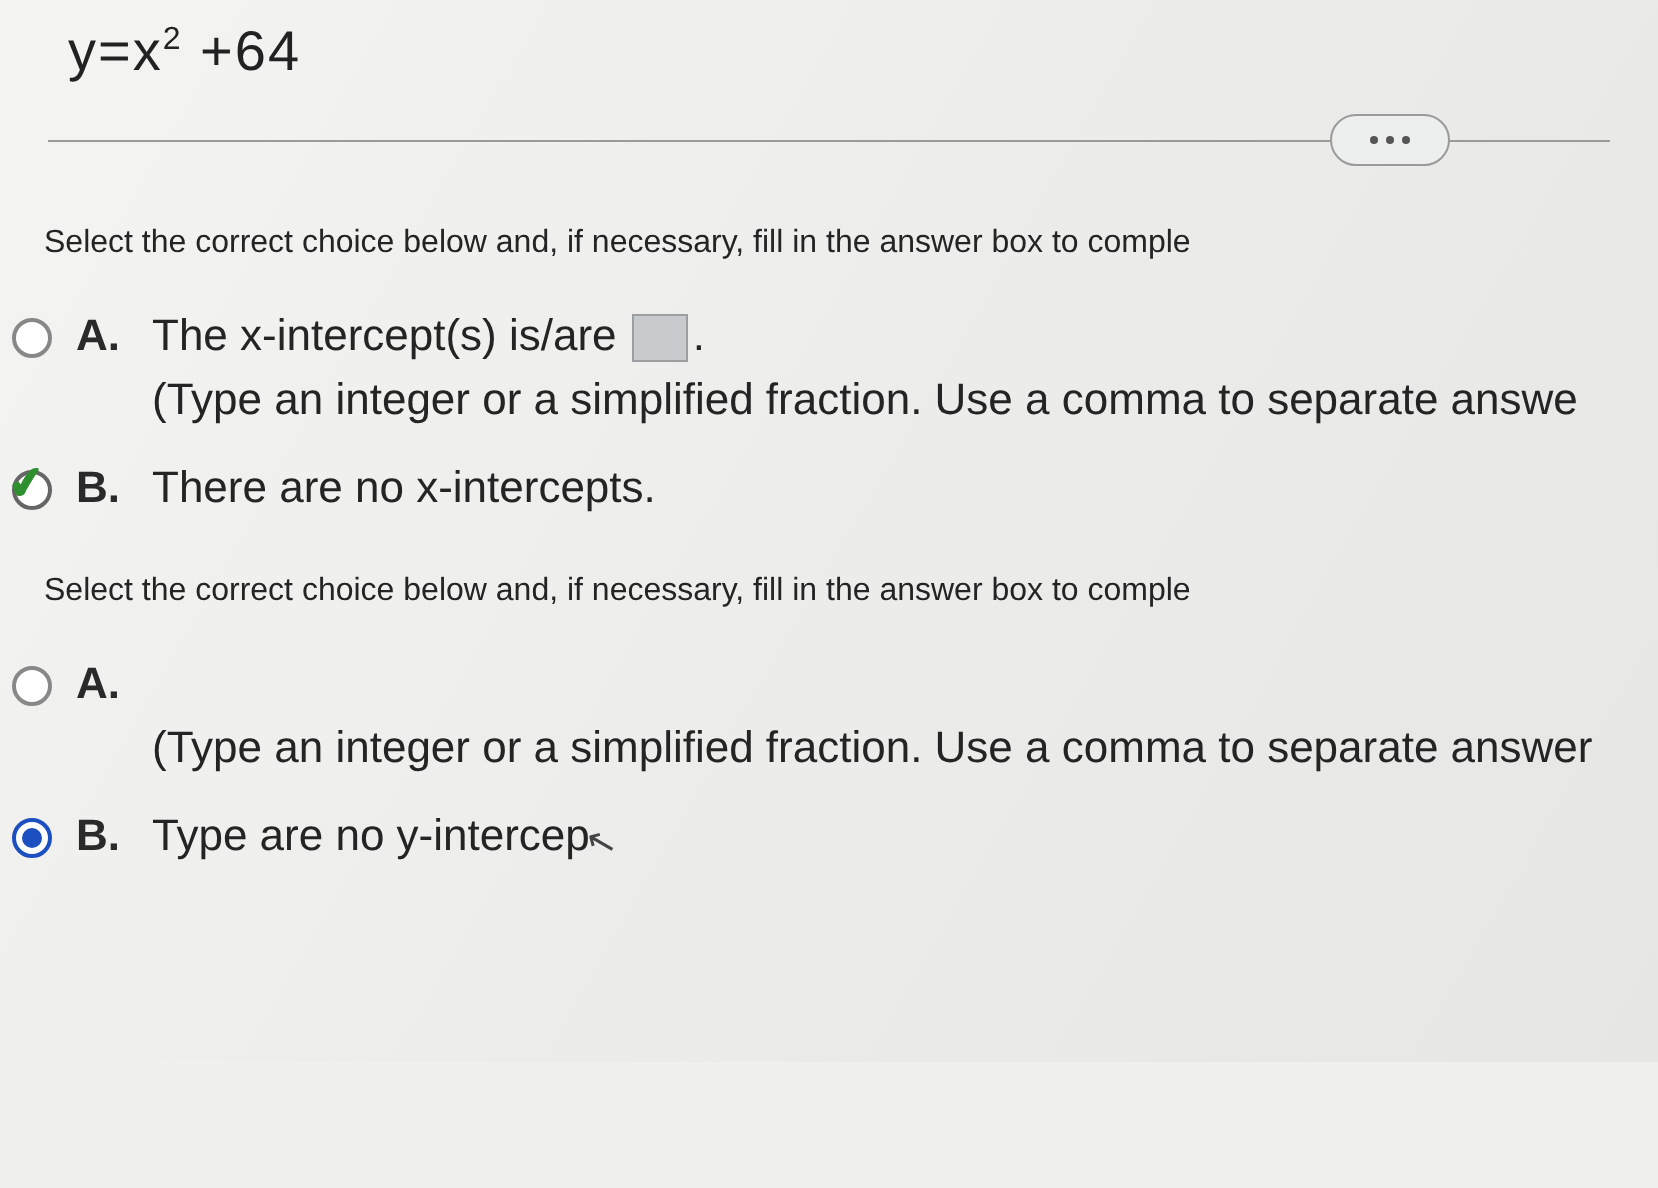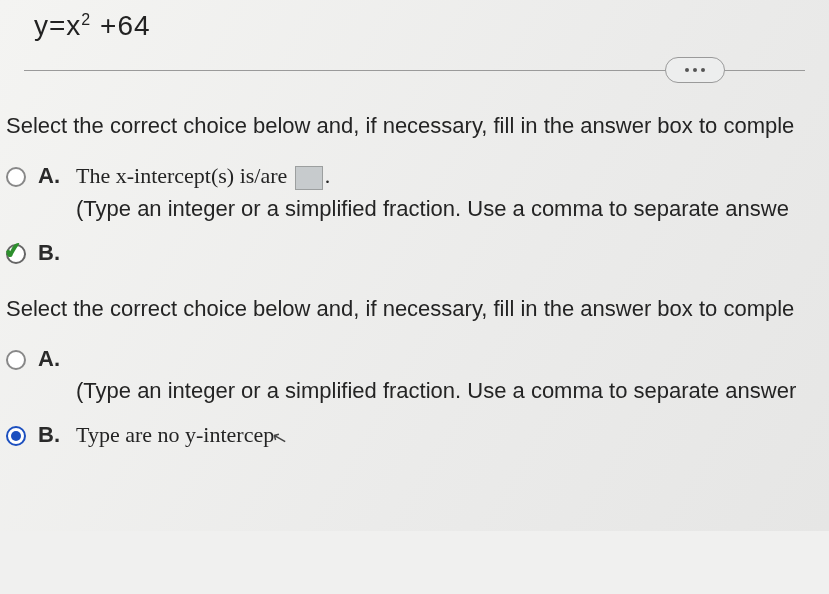--- a/index.html
+++ b/index.html
@@ -42,37 +42,37 @@
     border: 1px solid #9a9a9a;
     border-radius: 13px;
     display: flex; align-items: center; justify-content: center;
     gap: 4px;
     cursor: pointer;
   }
   .pill .dot {
     width: 4px; height: 4px; background: #555; border-radius: 50%;
   }
   .prompt {
-    font-size: 22px;
-    padding: 0 0 18px 6px;
+    font-size: 16px;
+    padding: 0 0 18px 22px;
     color: #242424;
     white-space: nowrap;
   }
   .choices { padding-left: 6px; }
   .choice {
     display: flex;
     align-items: flex-start;
     gap: 12px;
     padding: 6px 0 12px 0;
     font-size: 22px;
   }
   .choice-body { display: flex; flex-direction: column; gap: 6px; }
   .choice-line1 { display: flex; align-items: baseline; gap: 14px; }
   .letter { font-weight: bold; min-width: 24px; color: #2a2a2a; }
-  .main-text { color: #242424; white-space: nowrap; font-family: Liberation Serif, serif; }
+  .main-text { color: #242424; white-space: nowrap; }
   .hint { color: #242424; font-size: 22px; white-space: nowrap; }
   .answer-box {
     display: inline-block;
     width: 28px; height: 24px;
     background: #c7cbcd;
     border: 1px solid #9c9f9f;
     vertical-align: middle;
     margin: 0 2px;
   }
   .radio {
@@ -149,20 +149,21 @@
       </div>
     </div>
 
     <div class="choice">
       <div class="radio checked">
         <span class="checkmark">✔</span>
       </div>
       <div class="choice-body">
         <div class="choice-line1">
           <span class="letter">B.</span>
+          <span class="main-text">There are no x-intercepts.</span>
         </div>
       </div>
     </div>
 
   </div>
 
   <div class="prompt section2">Select the correct choice below and, if necessary, fill in the answer box to comple</div>
 
   <div class="choices">
 

